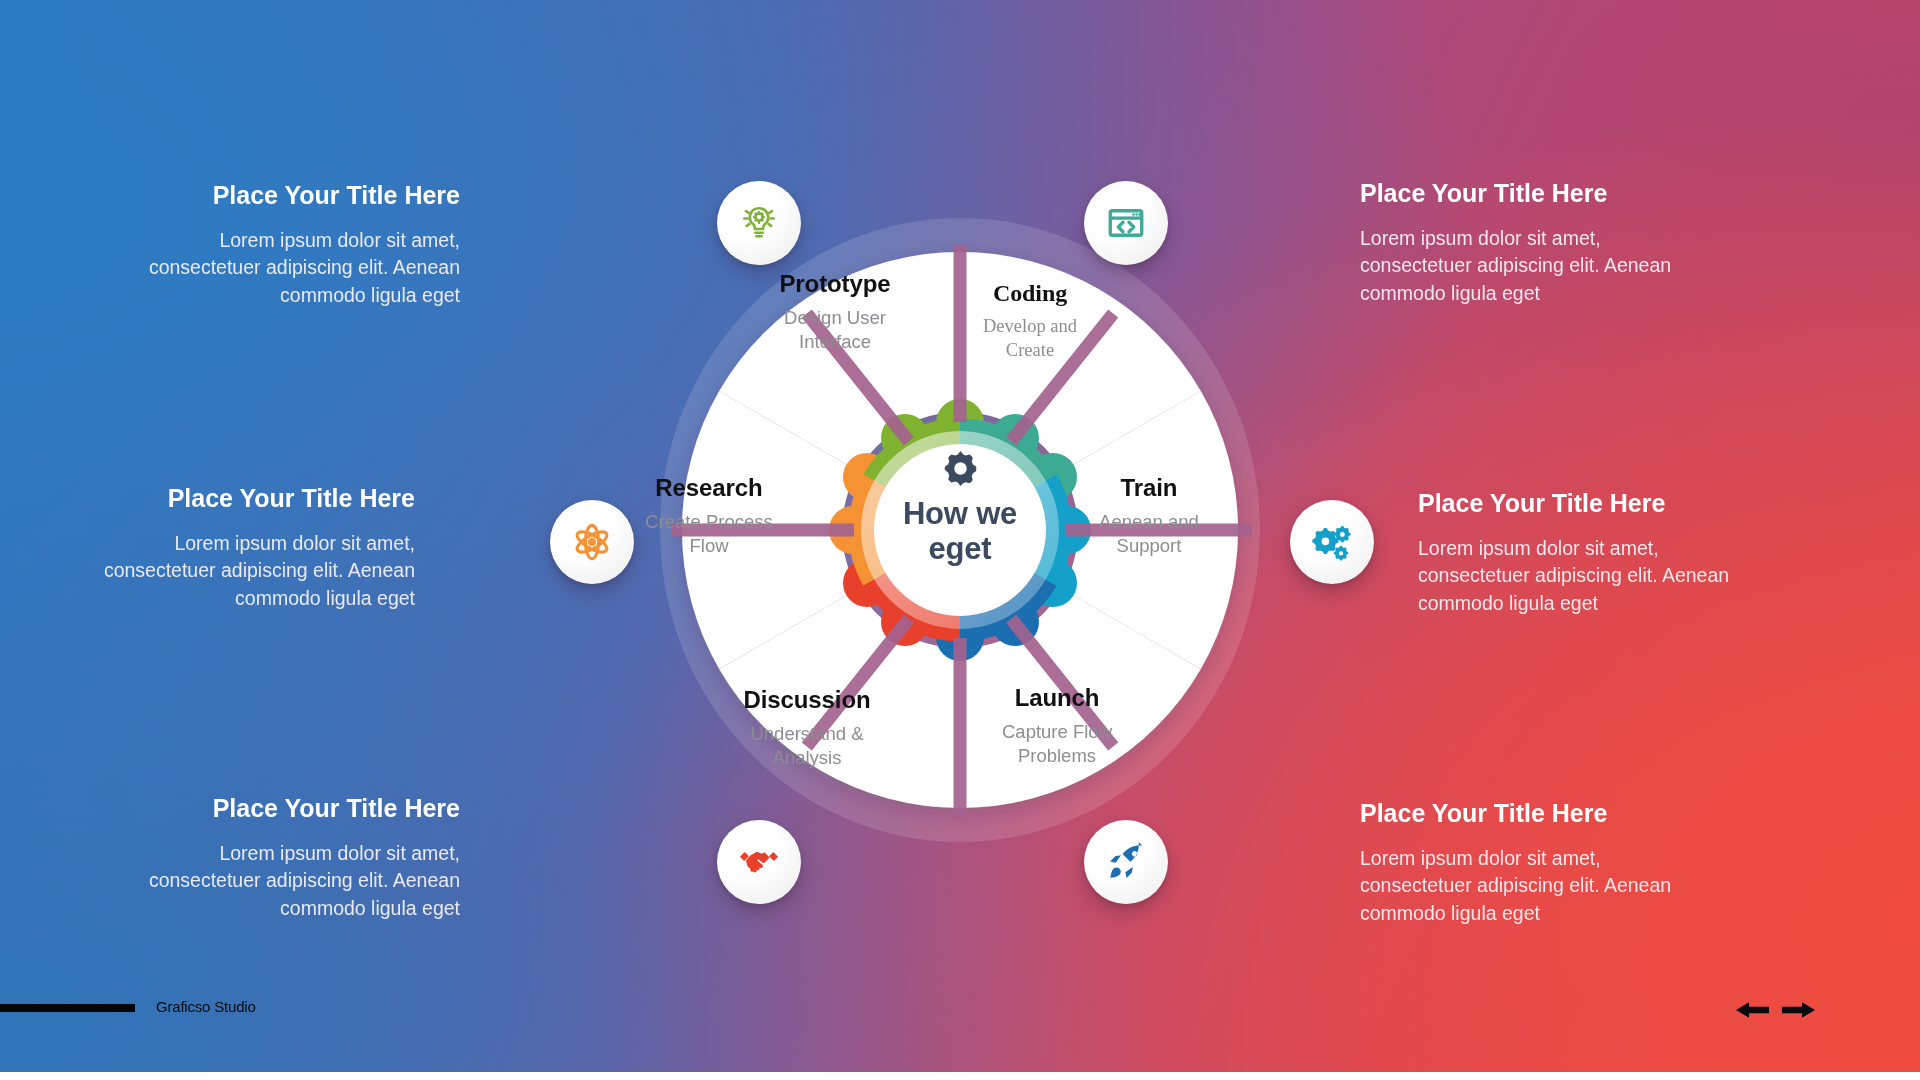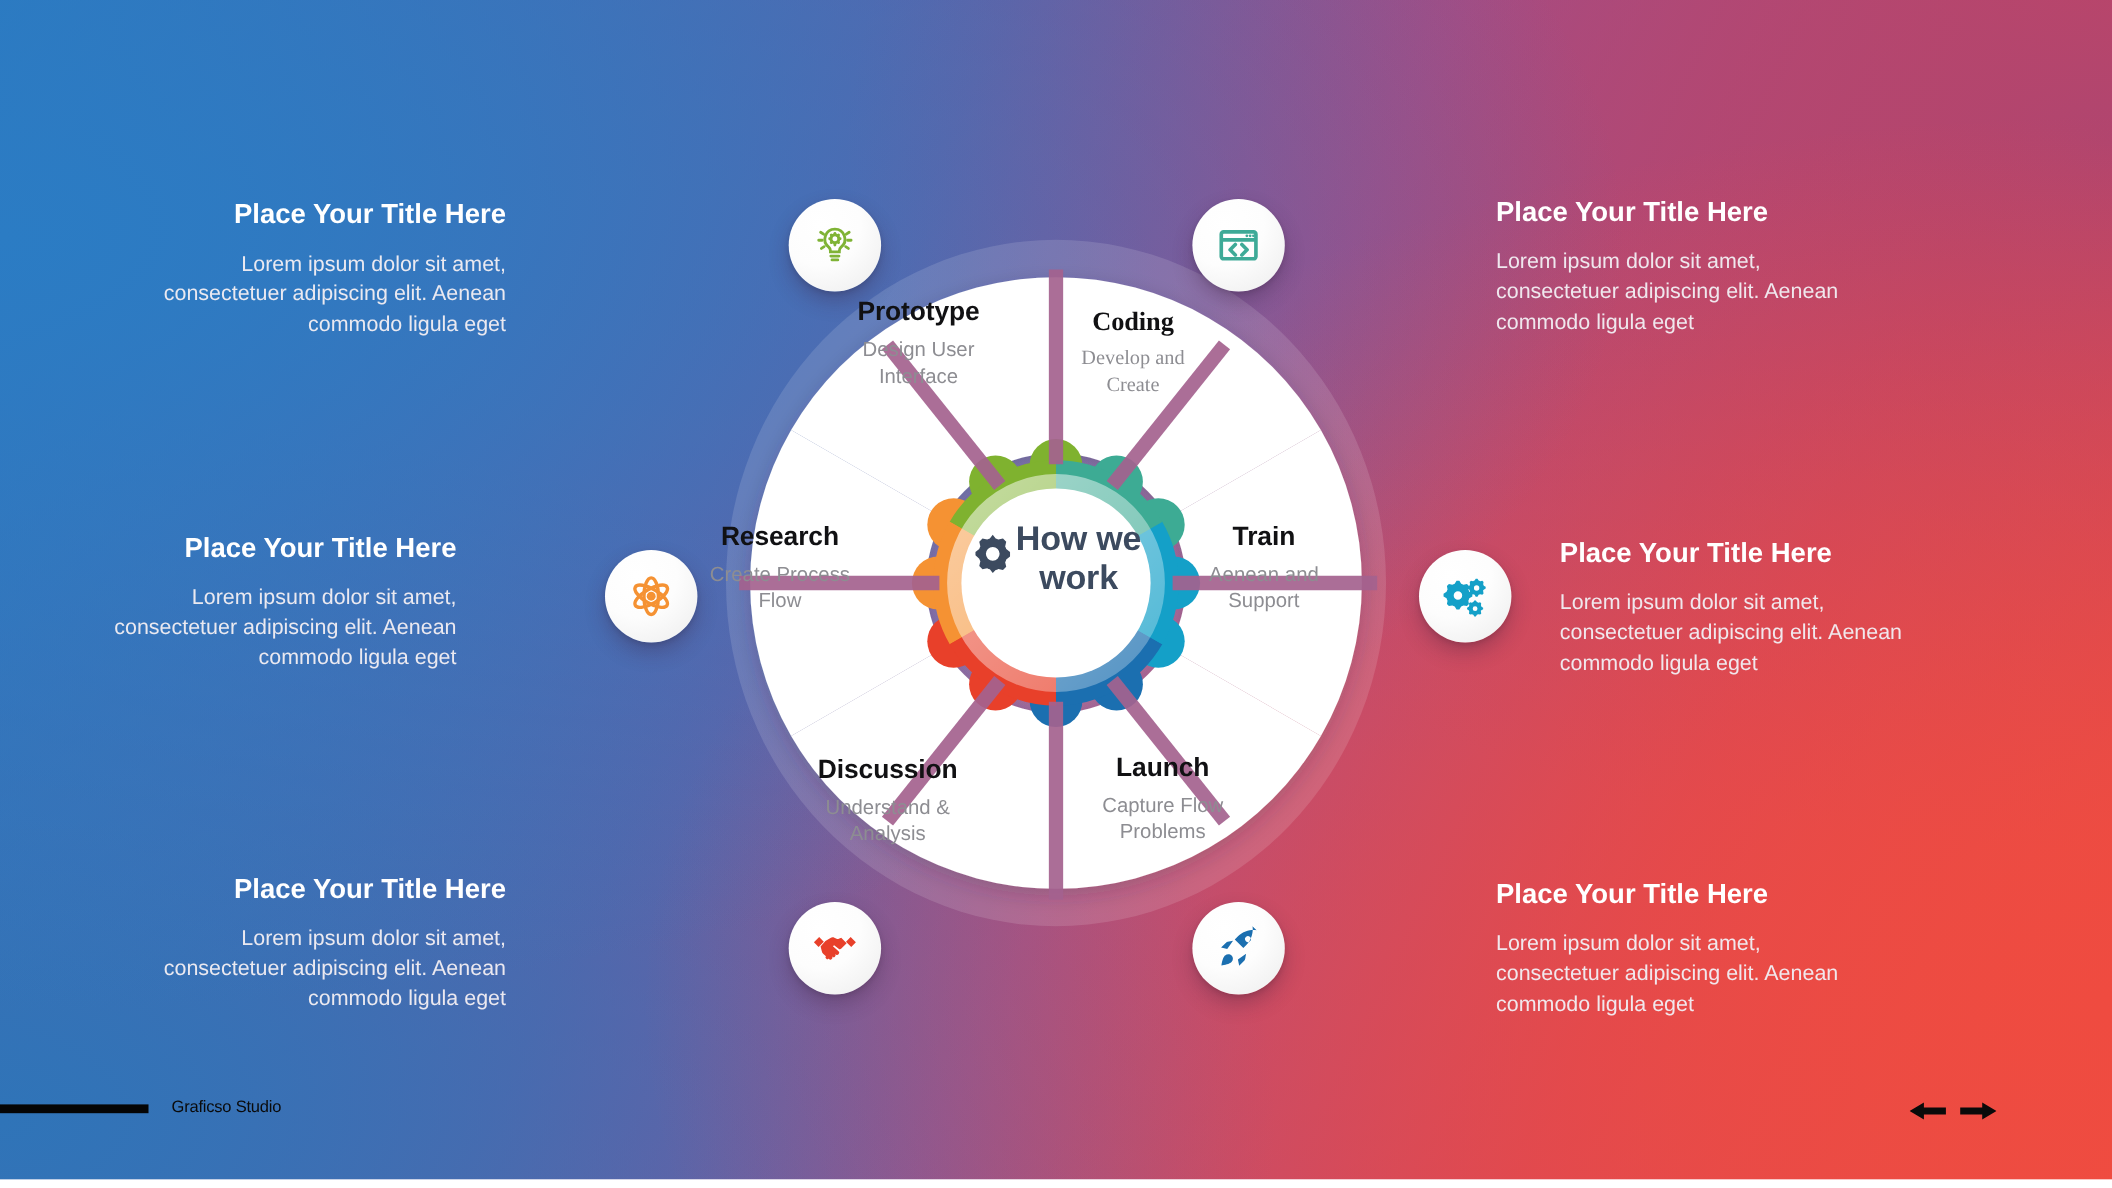--- a/index.html
+++ b/index.html
@@ -59,21 +59,21 @@
   .sl-coding     { left:318px;  top:130px;font-family:Liberation Serif, serif; }
   .sl-research   { left:-3px;   top:325px; }
   .sl-train      { left:437px;  top:325px; }
   .sl-discussion { left:95px;   top:537px; }
   .sl-launch     { left:345px;  top:535px; }
 
   
   #hub {
     position:absolute; left:251px; top:240px;
     width:234px; height:234px;
-    display:flex; flex-direction:row;
+    display:flex; flex-direction:column;
     align-items:center; justify-content:center;
   }
   #hub .gear { margin-bottom:7px; }
   #hub .ttl {
     font-size:31px; font-weight:bold; color:#3c4a5f;
     line-height:1.13; text-align:center; letter-spacing:-.2px;
   }
 
   
   .badge {
@@ -286,21 +286,21 @@
     </div>
 
     <div id="hub">
       <span class="gear">
         <svg width="41" height="41" viewBox="0 0 24 24">
           <path fill="#3c4a5f" d="M12 1.8l1.55 2.02c.5.12.98.32 1.42.58l2.48-.57 1.72 1.72-.57 2.48c.26.44.46.92.58 1.42L21.2 11v2.44l-2.02 1.55c-.12.5-.32.98-.58 1.42l.57 2.48-1.72 1.72-2.48-.57c-.44.26-.92.46-1.42.58L12 22.2l-1.55-2.02c-.5-.12-.98-.32-1.42-.58l-2.48.57-1.72-1.72.57-2.48a6.9 6.9 0 0 1-.58-1.42L2.8 12.7V11l2.02-1.55c.12-.5.32-.98.58-1.42l-.57-2.48 1.72-1.72 2.48.57c.44-.26.92-.46 1.42-.58L12 1.8zm0 6.55a3.65 3.65 0 1 0 0 7.3 3.65 3.65 0 0 0 0-7.3z"></path>
         </svg>
       </span>
       <div class="ttl">
         <div>How we</div>
-        <div>work</div>
+        <div>eget</div>
       </div>
     </div>
   </div>
 
   <div class="badge bg-proto">
     <span>
       <svg width="42" height="42" viewBox="0 0 24 24" fill="none" stroke="#7fb335" stroke-width="1.5" stroke-linecap="round">
         <path d="M12 3.6a5.2 5.2 0 0 0-3.2 9.3c.6.5.9 1.2.9 2v.5h4.6v-.5c0-.8.3-1.5.9-2A5.2 5.2 0 0 0 12 3.6z"></path>
         <path d="M9.9 17.6h4.2M10.5 19.6h3"></path>
         <circle cx="12" cy="8.6" r="2.05"></circle>

